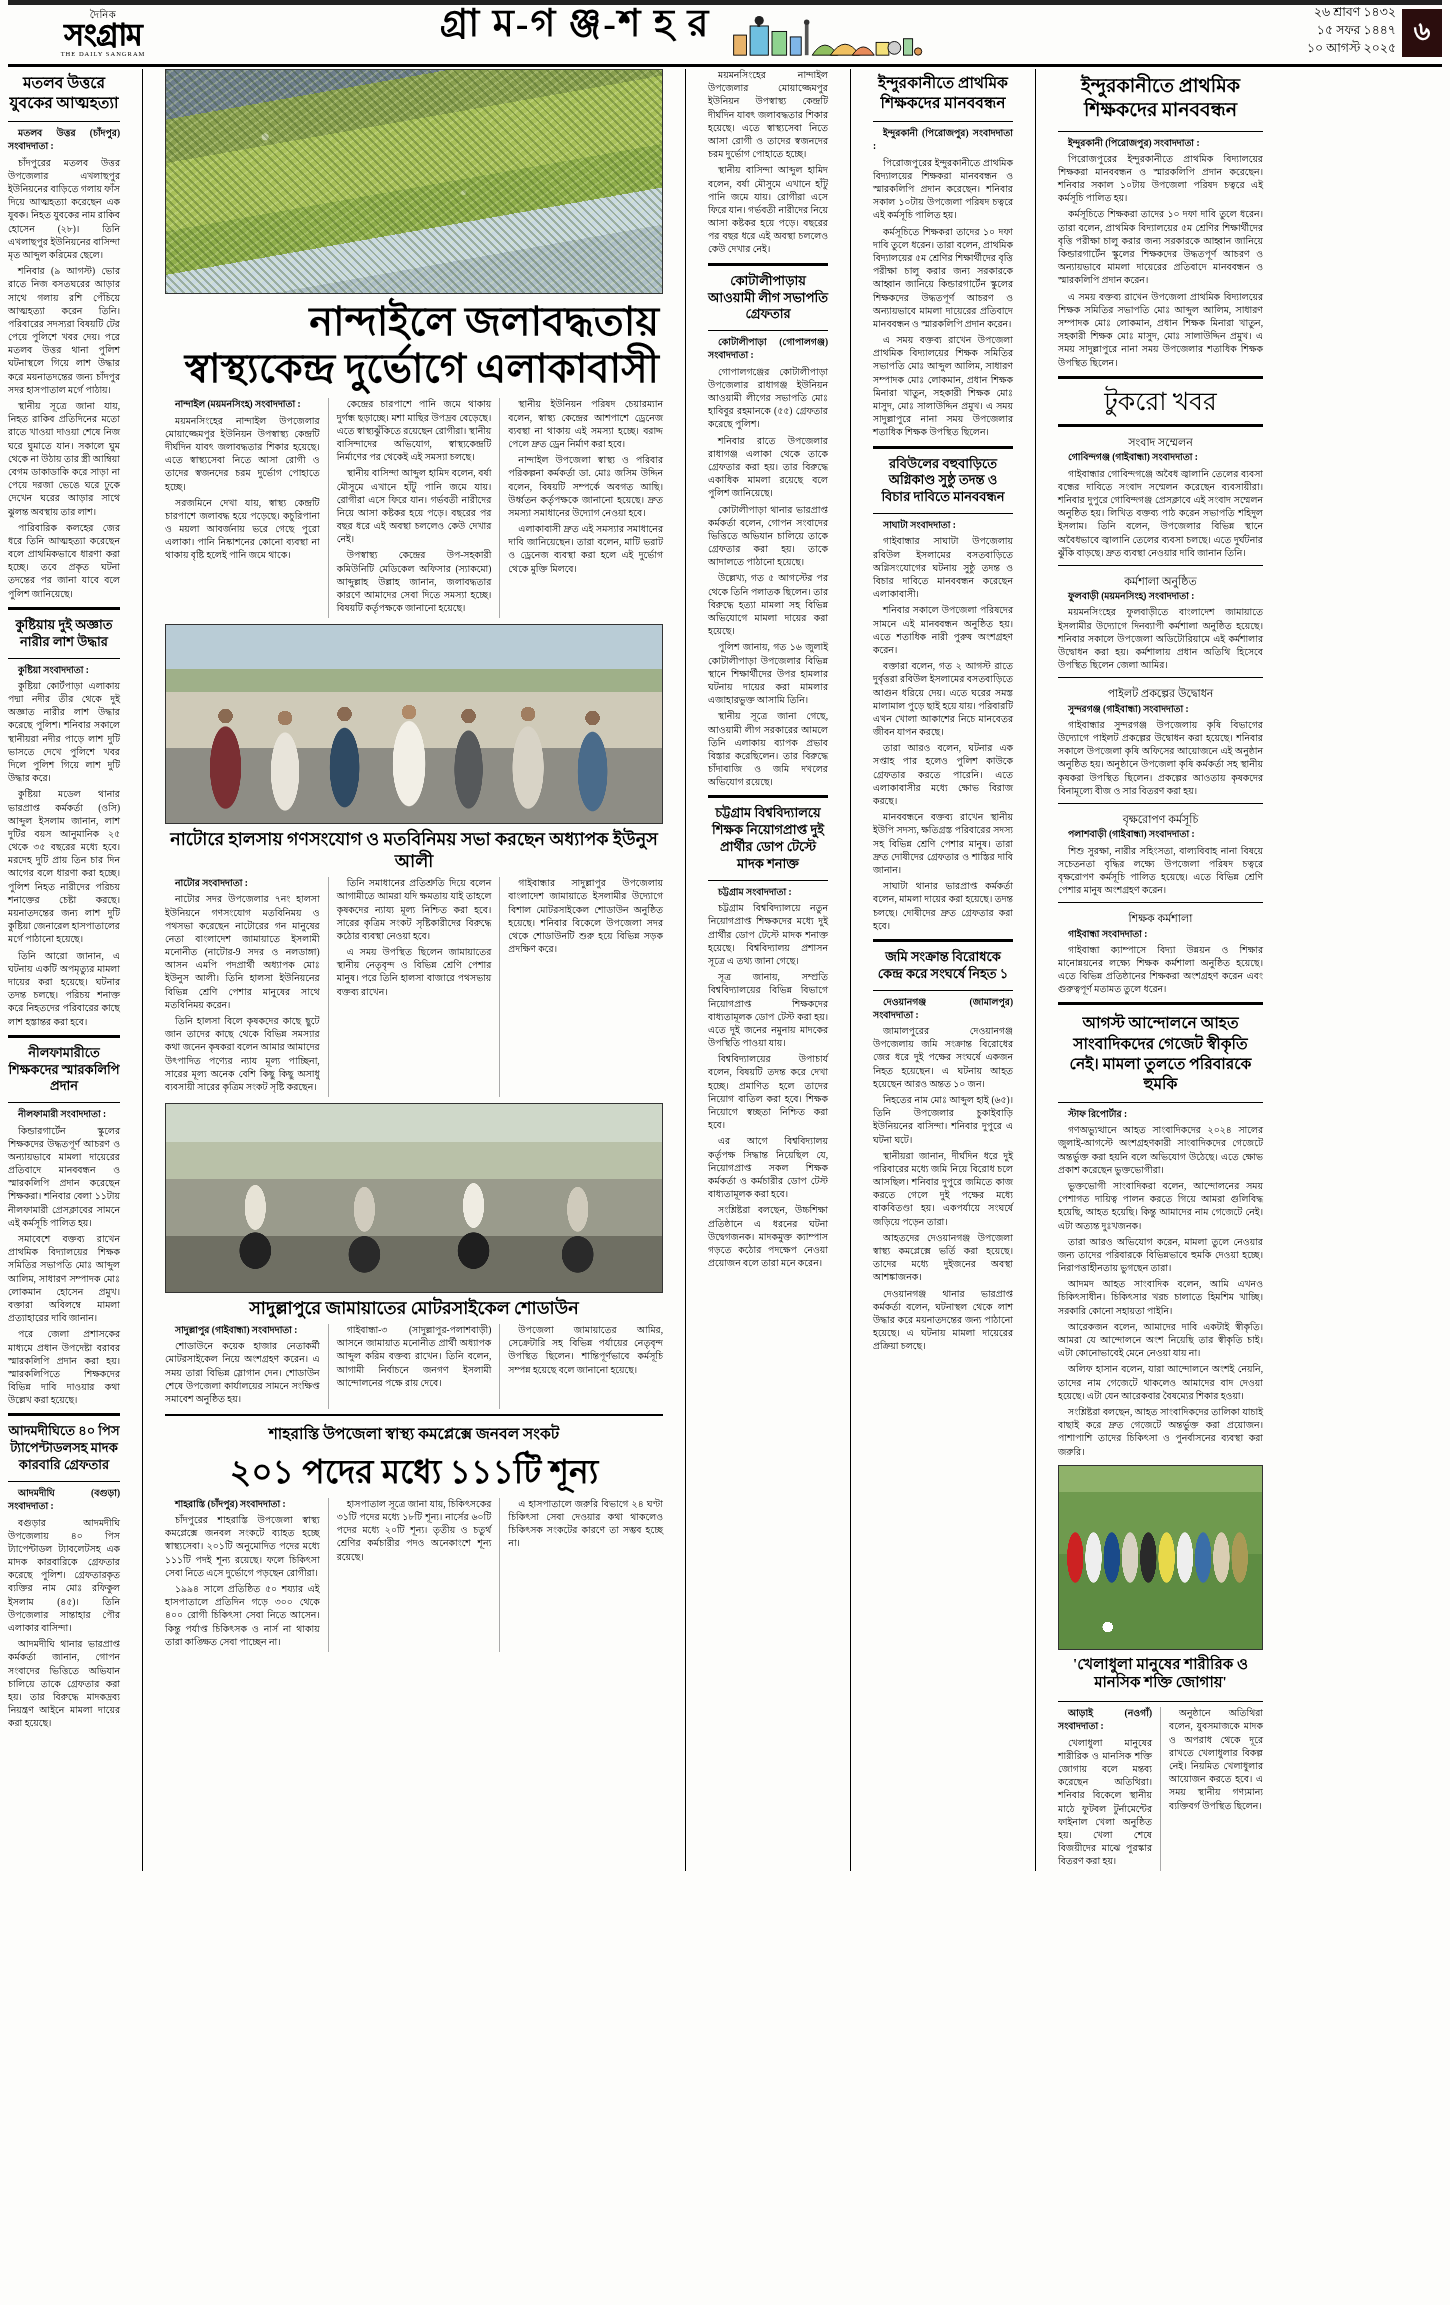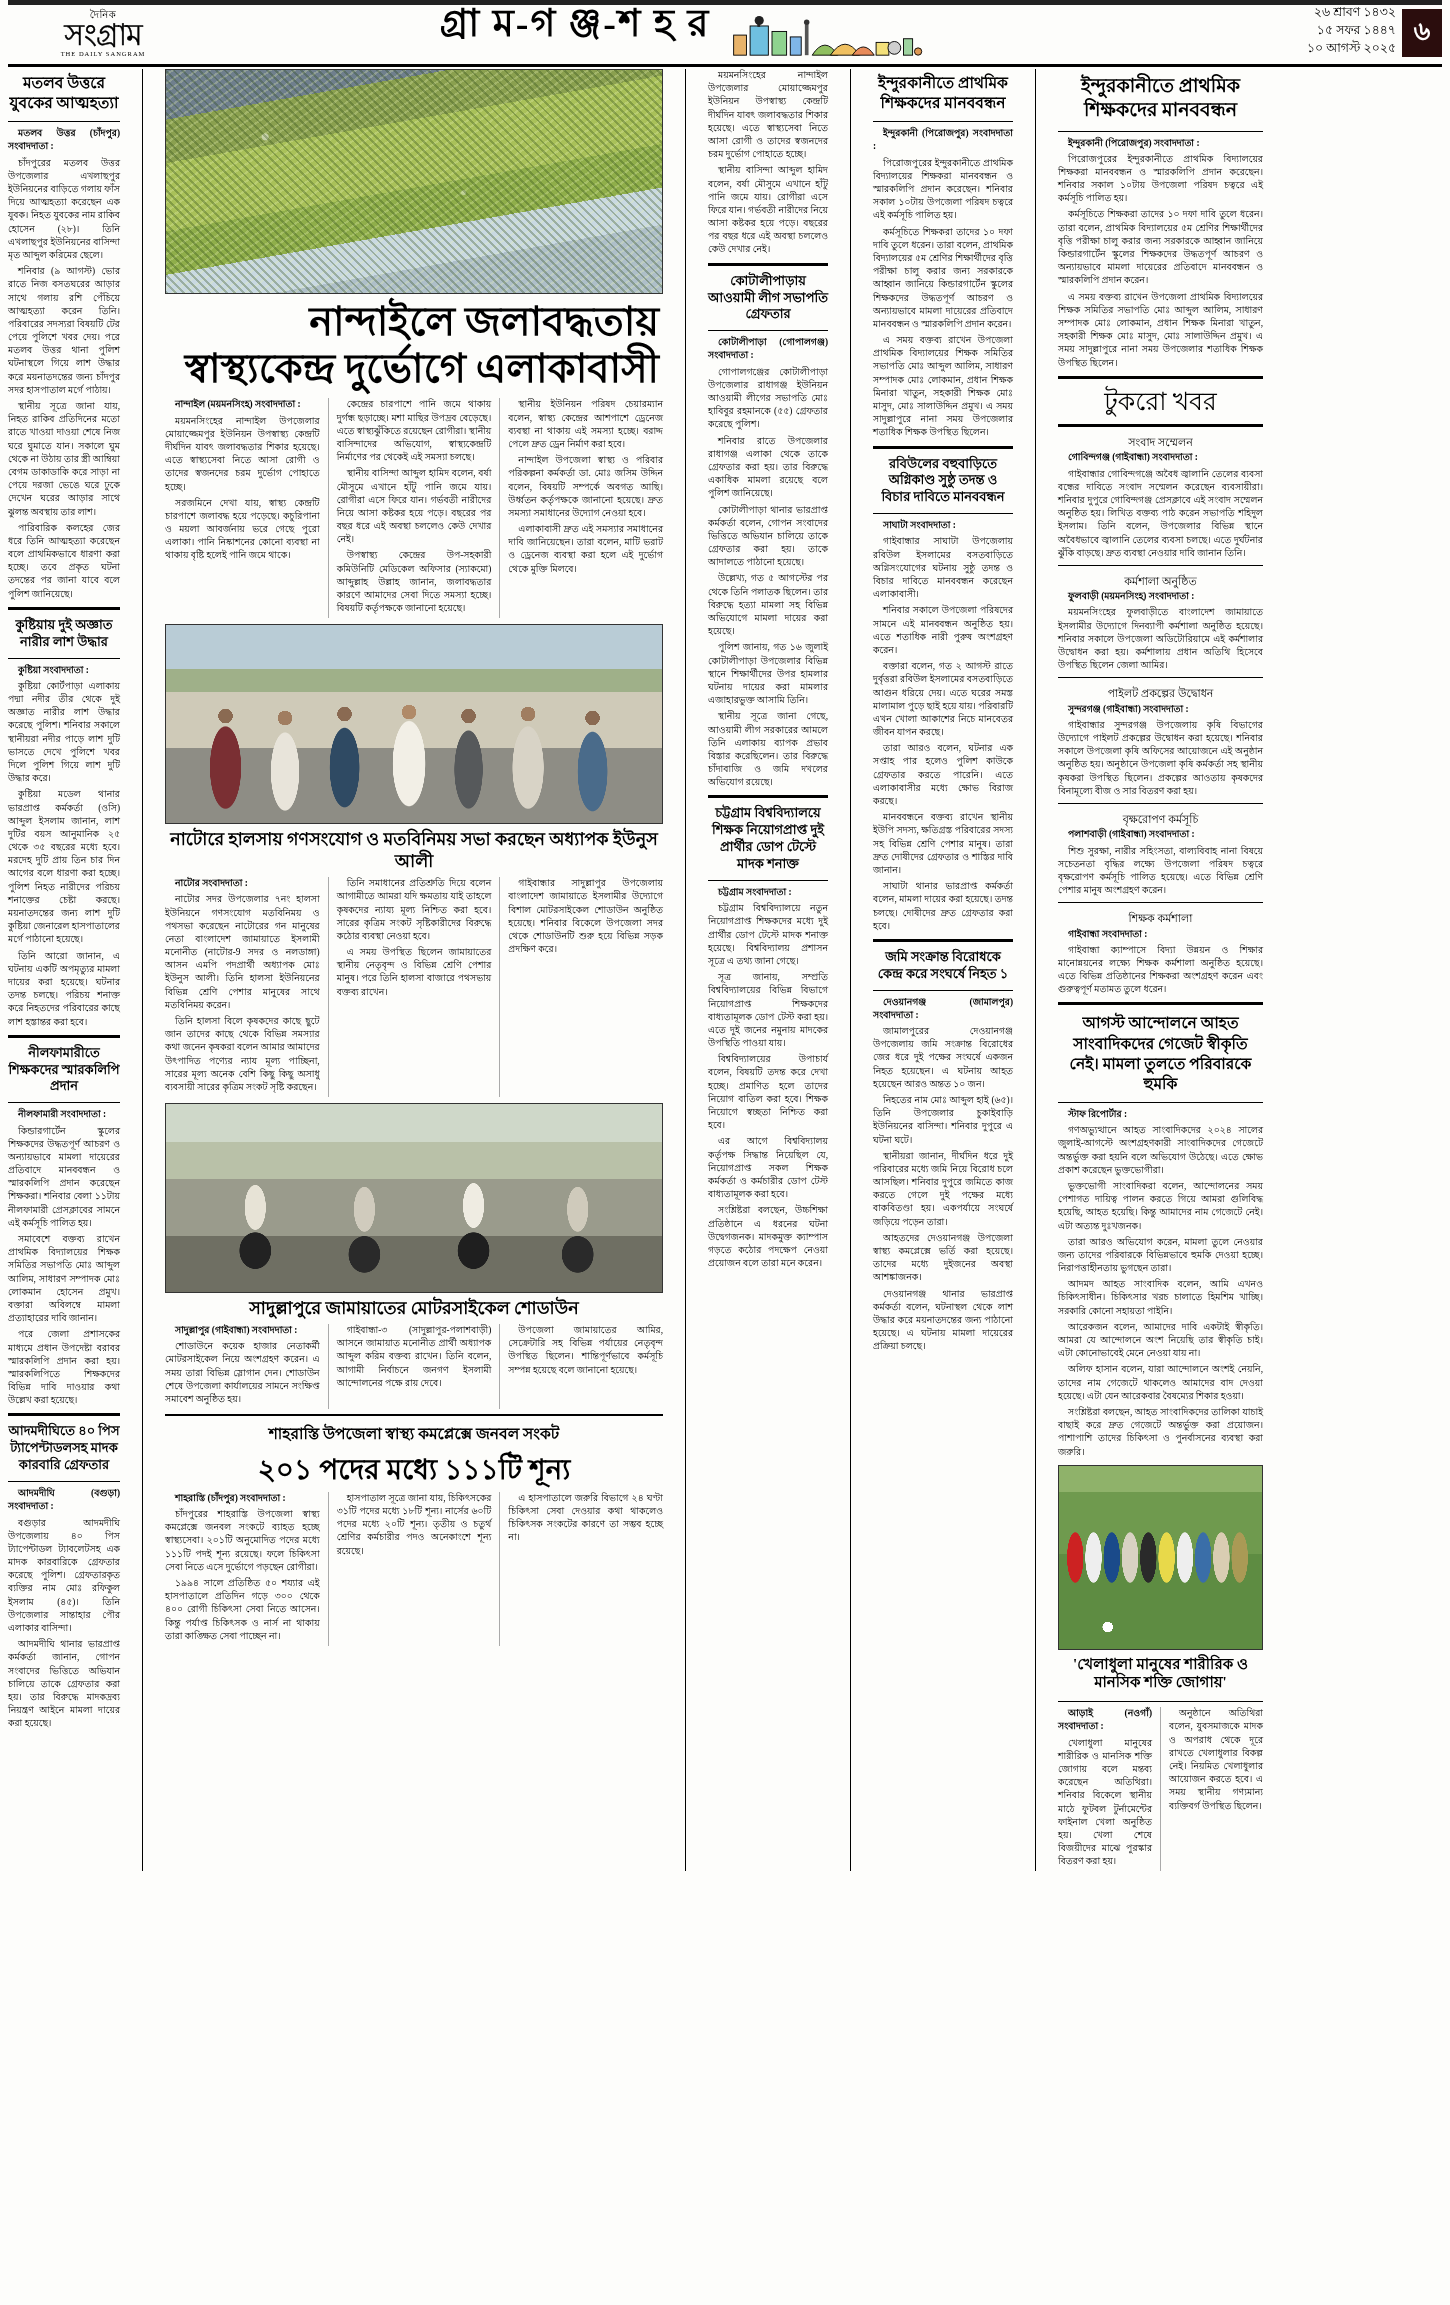--- a/index.html
+++ b/index.html
@@ -14,21 +14,21 @@
   }
   .page { width:1450px; height:2203px; position:relative; padding:0 8px; }
 
   
   .masthead { position:relative; height:58px; border-bottom:3px solid #000; margin-bottom:2px; }
   .mh-rule-top { height:5px; background:#222; margin-bottom:4px; }
   .mh-inner { display:flex; align-items:flex-end; height:48px; }
   .logo-box { width:190px; text-align:center; line-height:1; }
   .logo-small { font-size:10px; letter-spacing:0.5px; }
   .logo-main {
-    font-size:30px; font-weight:normal; letter-spacing:-1px;
+    font-size:30px; font-weight:bold; letter-spacing:-1px;
     font-family:"Liberation Serif", serif;
     text-align:center;
     -webkit-text-stroke:0.4px #000;
   }
   .logo-en { font-size:6.5px; letter-spacing:1px; margin-top:1px; }
   .mh-center { flex:1; text-align:center; position:relative; }
   .mh-title {
     font-size:38px; font-weight:bold; letter-spacing:2px;
     display:inline-block; vertical-align:bottom;
   }
@@ -51,21 +51,21 @@
   .c3 { width:120px; }
   .c4 { width:140px; }
   .c7 { width:205px; }
 
   
   h1,h2,h3,h4 { margin:0; font-weight:bold; }
   .hl-xl {
     font-size:40px; line-height:1.18; text-align:right; letter-spacing:0px;
     padding:4px 4px 6px 0;
   }
-  .hl-lg { font-size:28px; line-height:1.2; text-align:center; padding:6px 0 5px; }
+  .hl-lg { font-size:33px; line-height:1.2; text-align:center; padding:6px 0 5px; }
   .hl-md { font-size:19px; line-height:1.25; text-align:center; padding:5px 0 4px; }
   .hl-sm { font-size:15.5px; line-height:1.3; text-align:center; padding:4px 0 3px; }
   .hl-xs { font-size:13px; line-height:1.3; text-align:center; padding:3px 0 2px; }
   .hl-tuk {
     font-size:25px; text-align:center; padding:5px 0;
     border-top:3px solid #000; border-bottom:3px solid #000000; margin:6px 0 5px;
   }
   .caption {
     font-size:17.5px; font-weight:bold; text-align:center;
     padding:5px 2px 4px; line-height:1.25;

